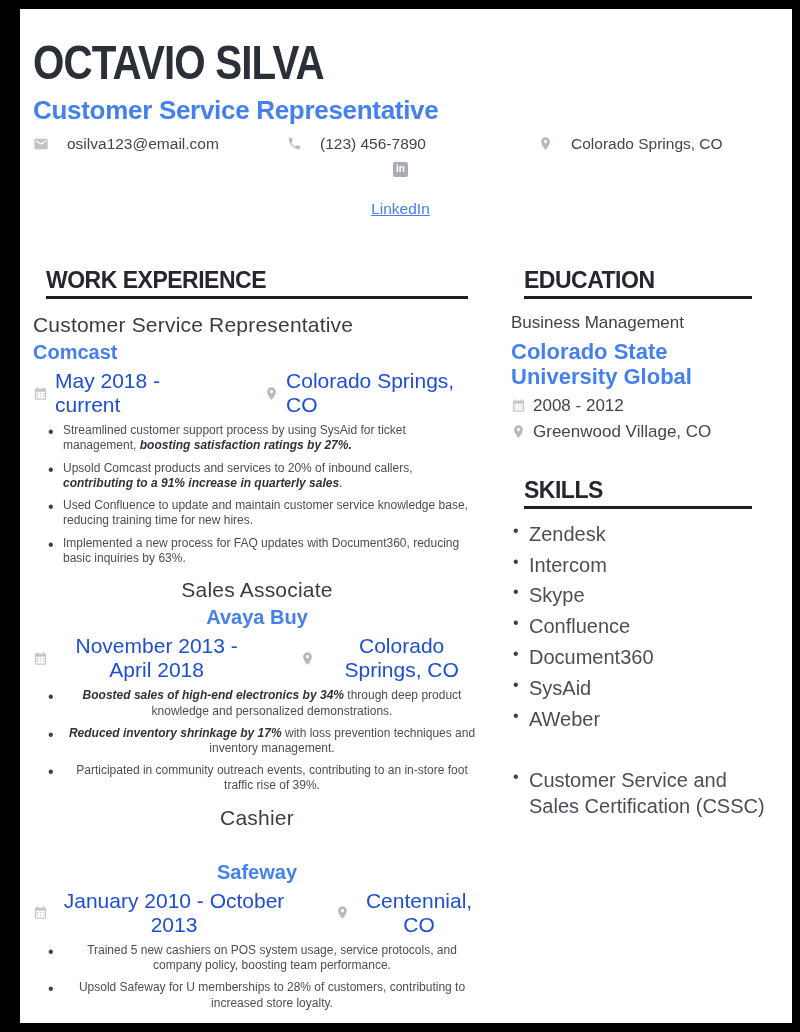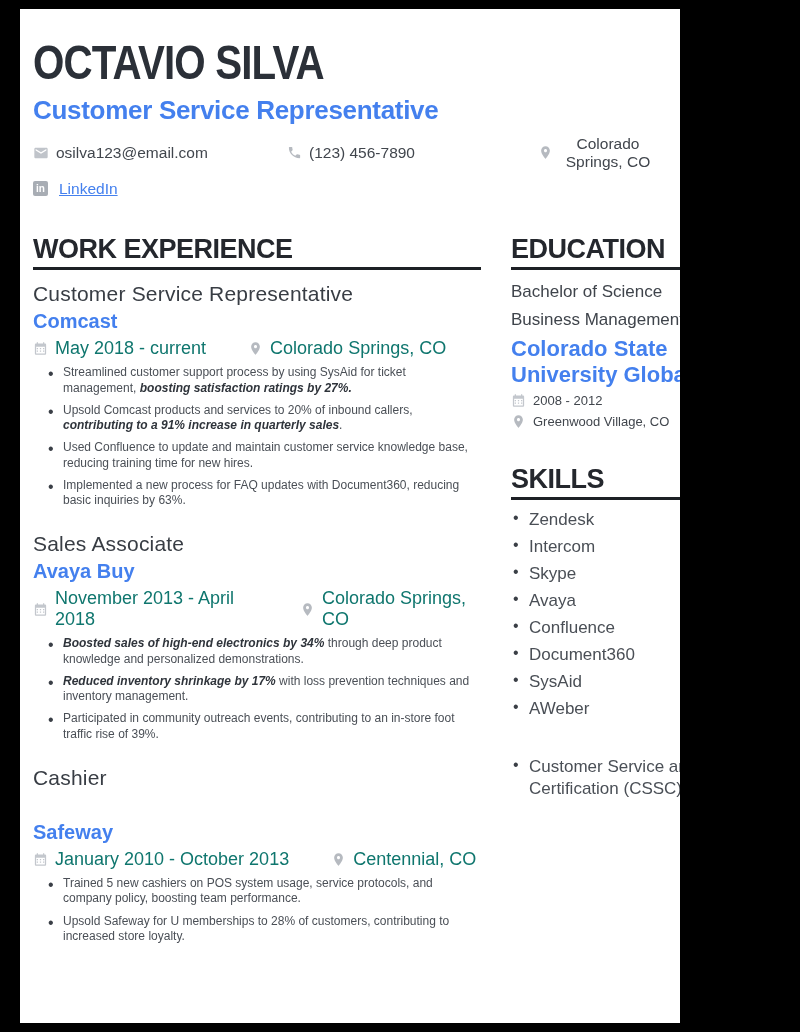--- a/index.html
+++ b/index.html
@@ -5,90 +5,90 @@
   html,body{margin:0;padding:0;width:800px;height:1032px;background:#000;}
   *{box-sizing:border-box;}
   :root{
     --accent:#4480ee;
     --heading:#24272d;
     --text:#4a4f56;
     --icon:#b9bdc3;
     --rule:#1d2025;
   }
   .page{
-    position:absolute;left:20px;top:9px;width:660px;height:1014px;
+    position:absolute;left:20px;top:9px;width:772px;height:1014px;
     background:#fff;overflow:hidden;
     font-family:"Liberation Sans",sans-serif;
     color:var(--text);
   }
   .inner{padding:30px 24px 0 13px;}
 
   
   h1.name{
     margin:0;font-size:48px;line-height:1;font-weight:bold;
     letter-spacing:-1px;color:#2b3038;
     transform:scaleX(0.84);transform-origin:left center;white-space:nowrap;
   }
   h2.title{
     margin:9px 0 0 0;font-size:26px;line-height:1.15;font-weight:bold;
     letter-spacing:-0.3px;color:var(--accent);
   }
   .contact-row{
     margin-top:9px;display:grid;grid-template-columns:254px 251px 1fr;
     font-size:15.5px;color:#41464d;align-items:center;
   }
-  .contact{display:flex;align-items:center;gap:7px;text-align:center;}
-  .contact-row2{margin-top:9px;display:flex;align-items:center;gap:11px;font-size:15.5px;}
+  .contact{display:flex;align-items:center;gap:18px;text-align:center;}
+  .contact-row2{margin-top:9px;display:flex;align-items:center;gap:23px;font-size:15.5px;flex-direction:column;}
   .linkedin-badge{
     width:15px;height:15px;border-radius:2px;background:#a8adb4;color:#fff;
     font-size:10px;font-weight:bold;display:inline-flex;align-items:center;
     justify-content:center;line-height:1;
   }
   .linkedin-badge::after{content:"in";}
   a.link{color:var(--accent);text-decoration:underline;cursor:pointer;}
 
   
   .columns{display:flex;margin-top:37px;}
   .col-left{width:448px;margin-right:30px;flex:none;}
   .col-right{width:254px;flex:none;}
 
   h3.section{
-    margin:0;font-size:27px;line-height:1.05;font-weight:bold;
+    margin:13px;font-size:23px;line-height:1.05;font-weight:bold;
     letter-spacing:-0.5px;color:var(--heading);
     padding-bottom:4px;border-bottom:3px solid var(--rule);
   }
 
   
   .job{margin-top:11px;}
-  .job + .job{margin-top:23px;}
+  .job + .job{margin-top:11px;text-align:center;}
   .job-title{font-size:21px;line-height:1.2;color:#383d44;font-weight:400;letter-spacing:0.2px;}
   .company{font-size:20px;font-weight:bold;color:var(--accent);margin-top:4px;}
   .company.spacer{margin-top:31px;}
-  .meta{display:flex;align-items:center;margin-top:5px;font-size:18px;color:#0f766e;}
+  .meta{display:flex;align-items:center;margin-top:5px;font-size:21px;color:#1d4ed8;}
   .meta .grp{display:flex;align-items:center;gap:7px;}
   .meta .grp + .grp{margin-left:42px;}
   ul.bullets{margin:6px 0 0 0;padding:0;list-style:none;}
   ul.bullets li{
     position:relative;padding-left:30px;font-size:12px;line-height:1.27;
     margin-bottom:7px;color:var(--text);
   }
   ul.bullets li::before{
     content:"•";position:absolute;left:15px;top:-1px;font-size:16px;color:#3a3f46;
   }
   .em{font-weight:bold;font-style:italic;color:#2f343b;}
 
   
   .edu-line{font-size:17px;line-height:1.3;color:#3f444b;margin-top:6px;}
   .edu-line.first{margin-top:11px;}
   .school{font-size:22px;line-height:1.15;font-weight:bold;color:var(--accent);margin-top:5px;}
-  .vmeta{display:flex;align-items:center;gap:7px;font-size:13px;color:#41464d;margin-top:6px;}
+  .vmeta{display:flex;align-items:center;gap:7px;font-size:17px;color:#41464d;margin-top:6px;}
   .section-block + .section-block{margin-top:36px;}
   ul.plain{margin:9px 0 0 0;padding:0;list-style:none;}
   ul.plain li{
-    position:relative;padding-left:18px;font-size:17px;line-height:1.29;
+    position:relative;padding-left:18px;font-size:20px;line-height:1.29;
     margin-bottom:5px;color:var(--text);
   }
   ul.plain li::before{
     content:"•";position:absolute;left:2px;top:-1px;font-size:16px;color:#3a3f46;
   }
   .icon{flex:none;display:inline-flex;}
 </style>
 </head>
 <body>
 
@@ -218,21 +218,20 @@
                 <li><span>Upsold Safeway for U memberships to 28% of customers, contributing to increased store loyalty.</span></li>
               </ul>
             </div>
           </div>
       </div>
 
       <div class="col-right">
 
         <div class="section-block">
           <h3 class="section">EDUCATION</h3>
-          <div class="edu-line first">Bachelor of Science</div>
           <div class="edu-line">Business Management</div>
           <div class="school">Colorado State University Global</div>
           <div class="vmeta">
             <span class="icon">
               <svg width="15" height="15" viewBox="0 0 24 24" fill="#c3c7cd">
                   <path d="M19 4h-1V2h-2v2H8V2H6v2H5c-1.11 0-1.99.9-1.99 2L3 20c0 1.1.89 2 2 2h14c1.1 0 2-.9 2-2V6c0-1.1-.9-2-2-2zm0 16H5V9h14v11zM8 13H6v-2h2v2zm5 0h-2v-2h2v2zm5 0h-2v-2h2v2zM8 17H6v-2h2v2zm5 0h-2v-2h2v2zm5 0h-2v-2h2v2z"></path>
                 </svg>
             </span>
             <span>2008 - 2012</span>
           </div>
@@ -245,21 +244,20 @@
             <span>Greenwood Village, CO</span>
           </div>
         </div>
 
         <div class="section-block">
           <h3 class="section">SKILLS</h3>
           <ul class="plain" id="skills-list">
               <li>Zendesk</li>
               <li>Intercom</li>
               <li>Skype</li>
-              <li>Avaya</li>
               <li>Confluence</li>
               <li>Document360</li>
               <li>SysAid</li>
               <li>AWeber</li>
             </ul>
         </div>
 
         <div class="section-block">
           <ul class="plain" id="certifications-list">
               <li>Customer Service and Sales Certification (CSSC)</li>

